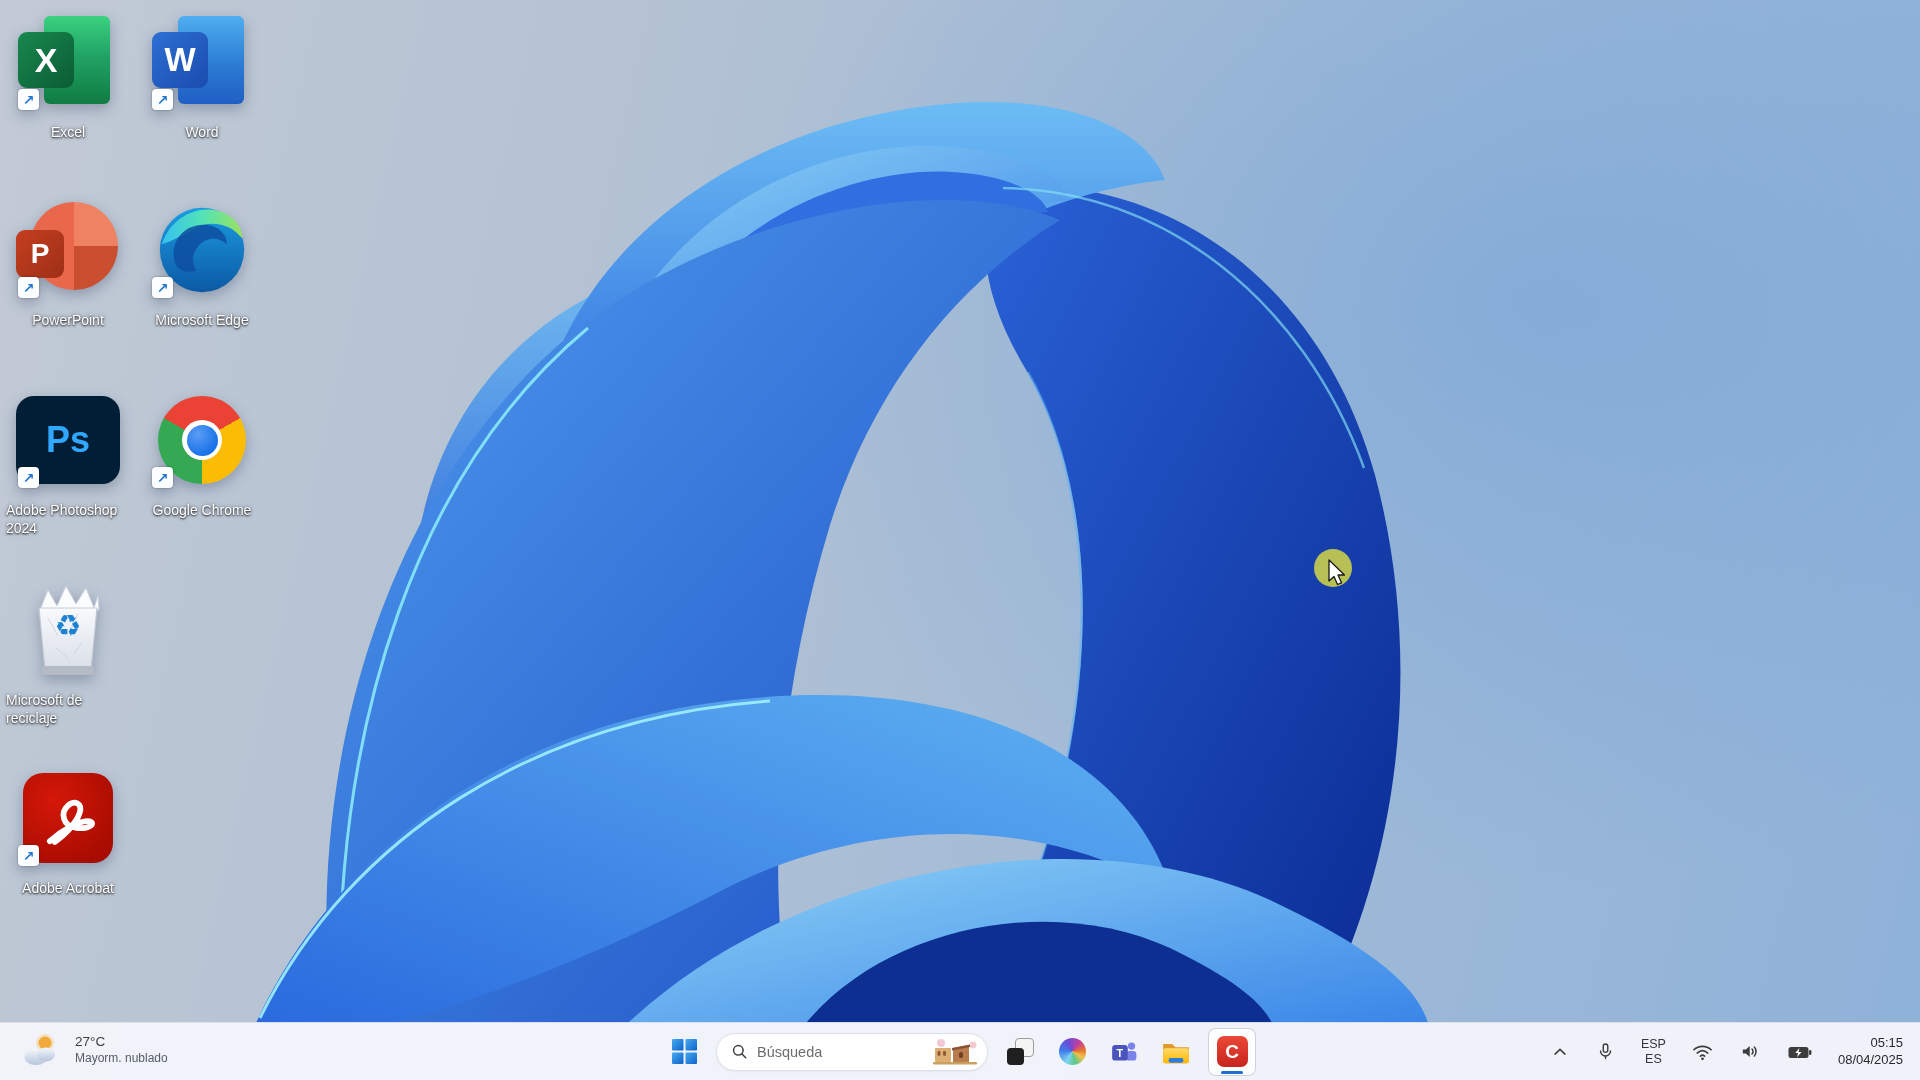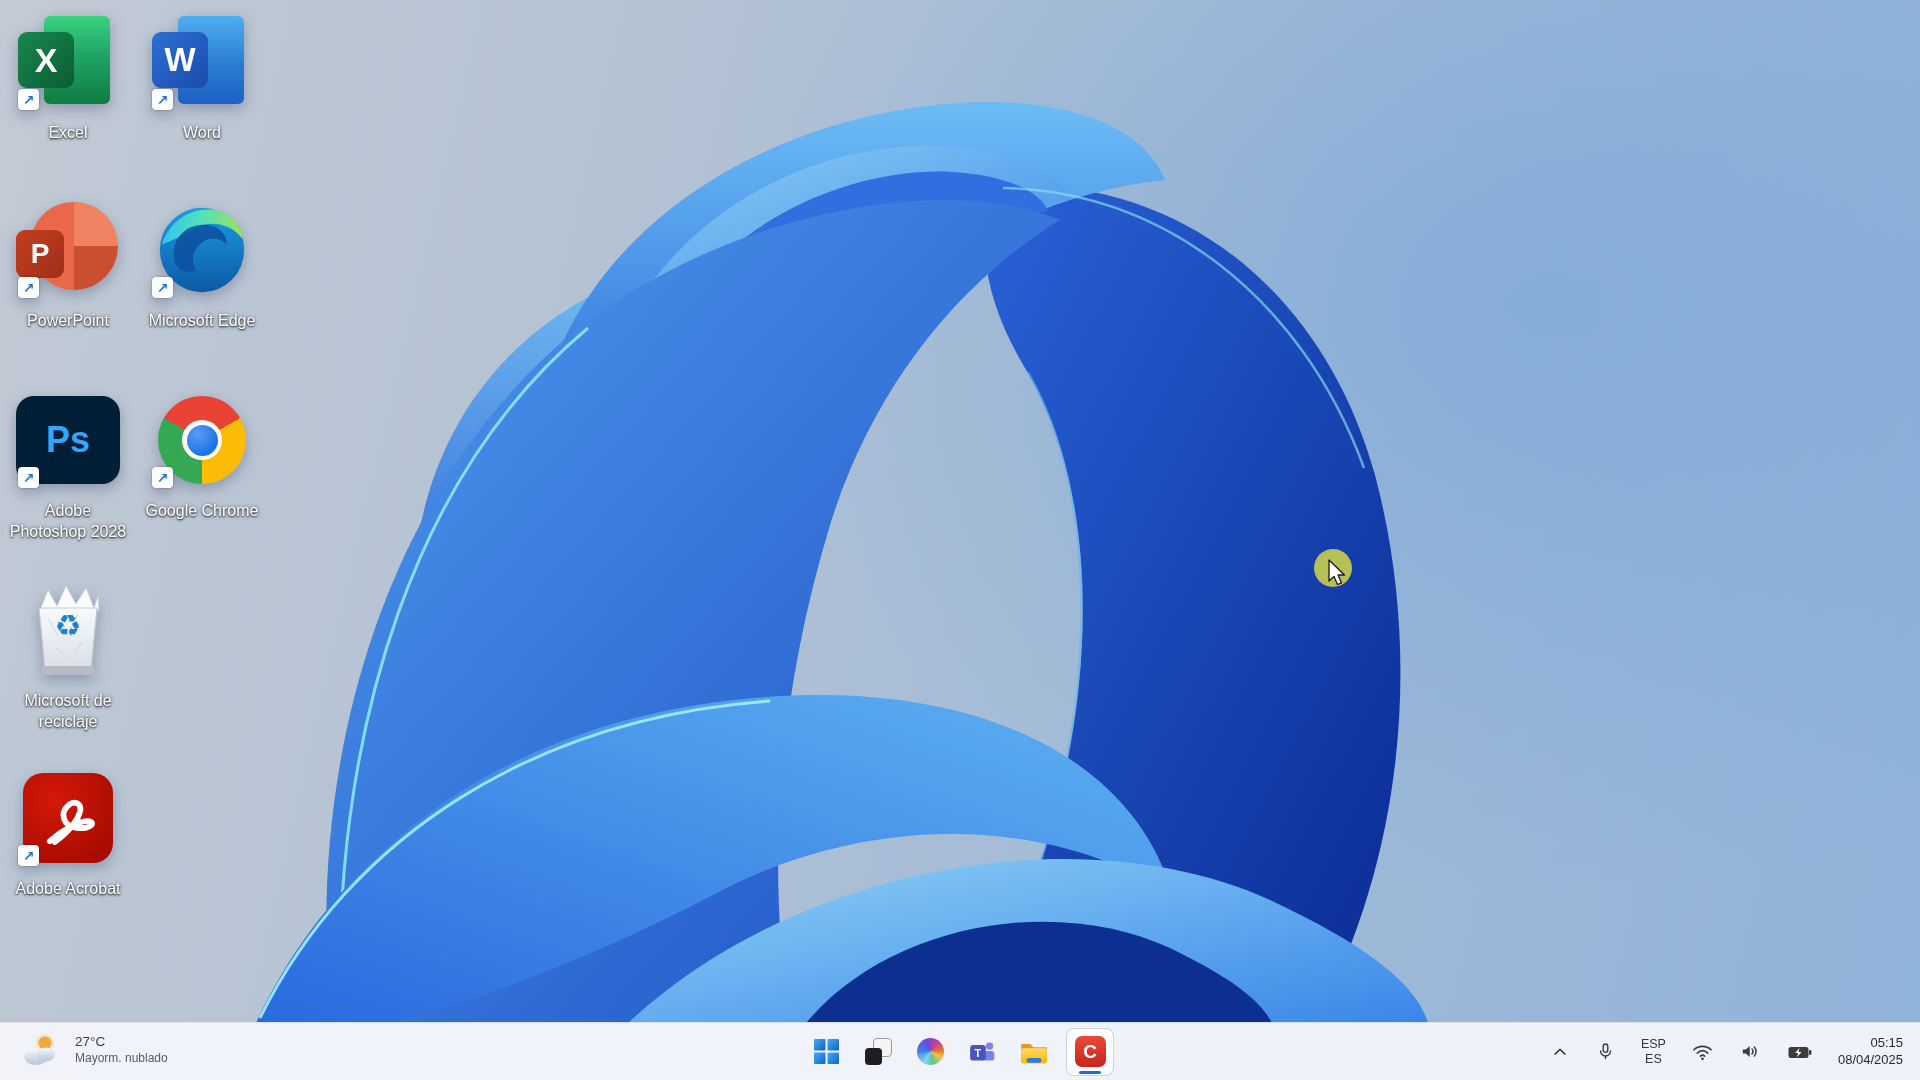--- a/index.html
+++ b/index.html
@@ -6,21 +6,21 @@
     font-family:"Liberation Sans",sans-serif;}
   .desktop{position:relative;width:1920px;height:1080px;overflow:hidden;
     background:
       radial-gradient(1300px 950px at 80% 28%, rgba(110,160,215,.50), rgba(110,160,215,0) 62%),
       linear-gradient(103deg,#c2cad5 0%,#b4c2d3 30%,#a2bbd7 62%,#8fb2d9 100%);}
   .wallpaper{position:absolute;left:0;top:0;}
   
   .dicon{position:absolute;width:124px;display:flex;flex-direction:column;align-items:center;cursor:default;}
   .dicon .art{width:104px;height:104px;position:relative;display:flex;align-items:center;justify-content:center;
     filter:drop-shadow(0 5px 7px rgba(10,30,70,.28));}
-  .dicon .label{margin-top:9px;font-size:16px;line-height:1.3;color:#fff;text-align:center;max-width:124px;
+  .dicon .label{margin-top:9px;font-size:14px;line-height:1.3;color:#fff;text-align:left;max-width:124px;
     text-shadow:0 1px 2px rgba(0,0,0,.85),0 0 4px rgba(0,0,0,.45);}
   .badge{position:absolute;left:2px;bottom:4px;width:21px;height:21px;background:#fbfdff;border-radius:4px;
     display:flex;align-items:center;justify-content:center;color:#1e74cf;font-weight:bold;font-size:14px;
     font-family:"DejaVu Sans",sans-serif;box-shadow:0 0 2px rgba(0,0,0,.4);}
   
   .sheet{position:absolute;border-radius:6px;}
   .tile{position:absolute;border-radius:9px;display:flex;align-items:center;justify-content:center;
     color:#fff;font-weight:bold;}
   .excel .sheet{left:28px;top:6px;width:66px;height:88px;background:linear-gradient(180deg,#3ad27f 0%,#21a366 45%,#107c41 100%);}
   .excel .tile{left:2px;top:22px;width:56px;height:56px;background:linear-gradient(135deg,#18884f,#0b5c33);font-size:34px;}
@@ -160,21 +160,21 @@
       <div class="badge">↗</div>
     </div>
     <div class="label">Microsoft Edge</div>
   </div>
 
   <div class="dicon" style="left:6px;top:388px;">
     <div class="art">
       <div class="ps-tile">Ps</div>
       <div class="badge">↗</div>
     </div>
-    <div class="label">Adobe Photoshop 2028</div>
+    <div class="label">Adobe Photoshop 2024</div>
   </div>
 
   <div class="dicon" style="left:140px;top:388px;">
     <div class="art">
       <div class="chrome-circle">
         <div class="white"></div>
         <div class="blue"></div>
       </div>
       <div class="badge">↗</div>
     </div>
@@ -248,20 +248,38 @@
                 <stop offset="1" stop-color="#0e63c8"></stop>
               </linearGradient>
             </defs>
           <rect x="0" y="0" width="11.5" height="11.5" rx="1" fill="url(#winG)"></rect>
           <rect x="13.5" y="0" width="11.5" height="11.5" rx="1" fill="url(#winG)"></rect>
           <rect x="0" y="13.5" width="11.5" height="11.5" rx="1" fill="url(#winG)"></rect>
           <rect x="13.5" y="13.5" width="11.5" height="11.5" rx="1" fill="url(#winG)"></rect>
         </svg>
       </div>
 
+      <div class="search-pill">
+        <svg width="17" height="17" viewBox="0 0 22 22">
+          <circle cx="9.5" cy="9.5" r="6.2" fill="none" stroke="#3a3a3a" stroke-width="1.9"></circle>
+          <line x1="14.3" y1="14.3" x2="19" y2="19" stroke="#3a3a3a" stroke-width="1.9" stroke-linecap="round"></line>
+        </svg>
+        <span class="stext">Búsqueda</span>
+        <svg class="sart" width="52" height="32" viewBox="0 0 52 32">
+          <circle cx="12" cy="7" r="4" fill="#f0c3cc" opacity=".9"></circle>
+          <circle cx="44" cy="9" r="3.4" fill="#f0c3cc" opacity=".9"></circle>
+          <rect x="6" y="12" width="16" height="14" rx="1" fill="#dcae74"></rect>
+          <rect x="8.5" y="15" width="3" height="5" rx="1.4" fill="#8a5a30"></rect>
+          <rect x="14" y="15" width="3" height="5" rx="1.4" fill="#8a5a30"></rect>
+          <path d="M24,12 L40,9 L40,28 L24,28 Z" fill="#b97c4e"></path>
+          <path d="M23,12 L41,8.5 L41,11 L23,14.5 Z" fill="#8a5436"></path>
+          <rect x="30" y="16" width="4" height="6" rx="1.8" fill="#6e4124"></rect>
+          <rect x="4" y="26" width="44" height="2.4" rx="1.2" fill="#caa05e"></rect>
+        </svg>
+      </div>
 
       <div class="tb-btn">
         <div class="taskview">
           <div class="tv-back"></div>
           <div class="tv-front"></div>
         </div>
       </div>
 
       <div class="tb-btn">
         <div class="copilot"></div>

